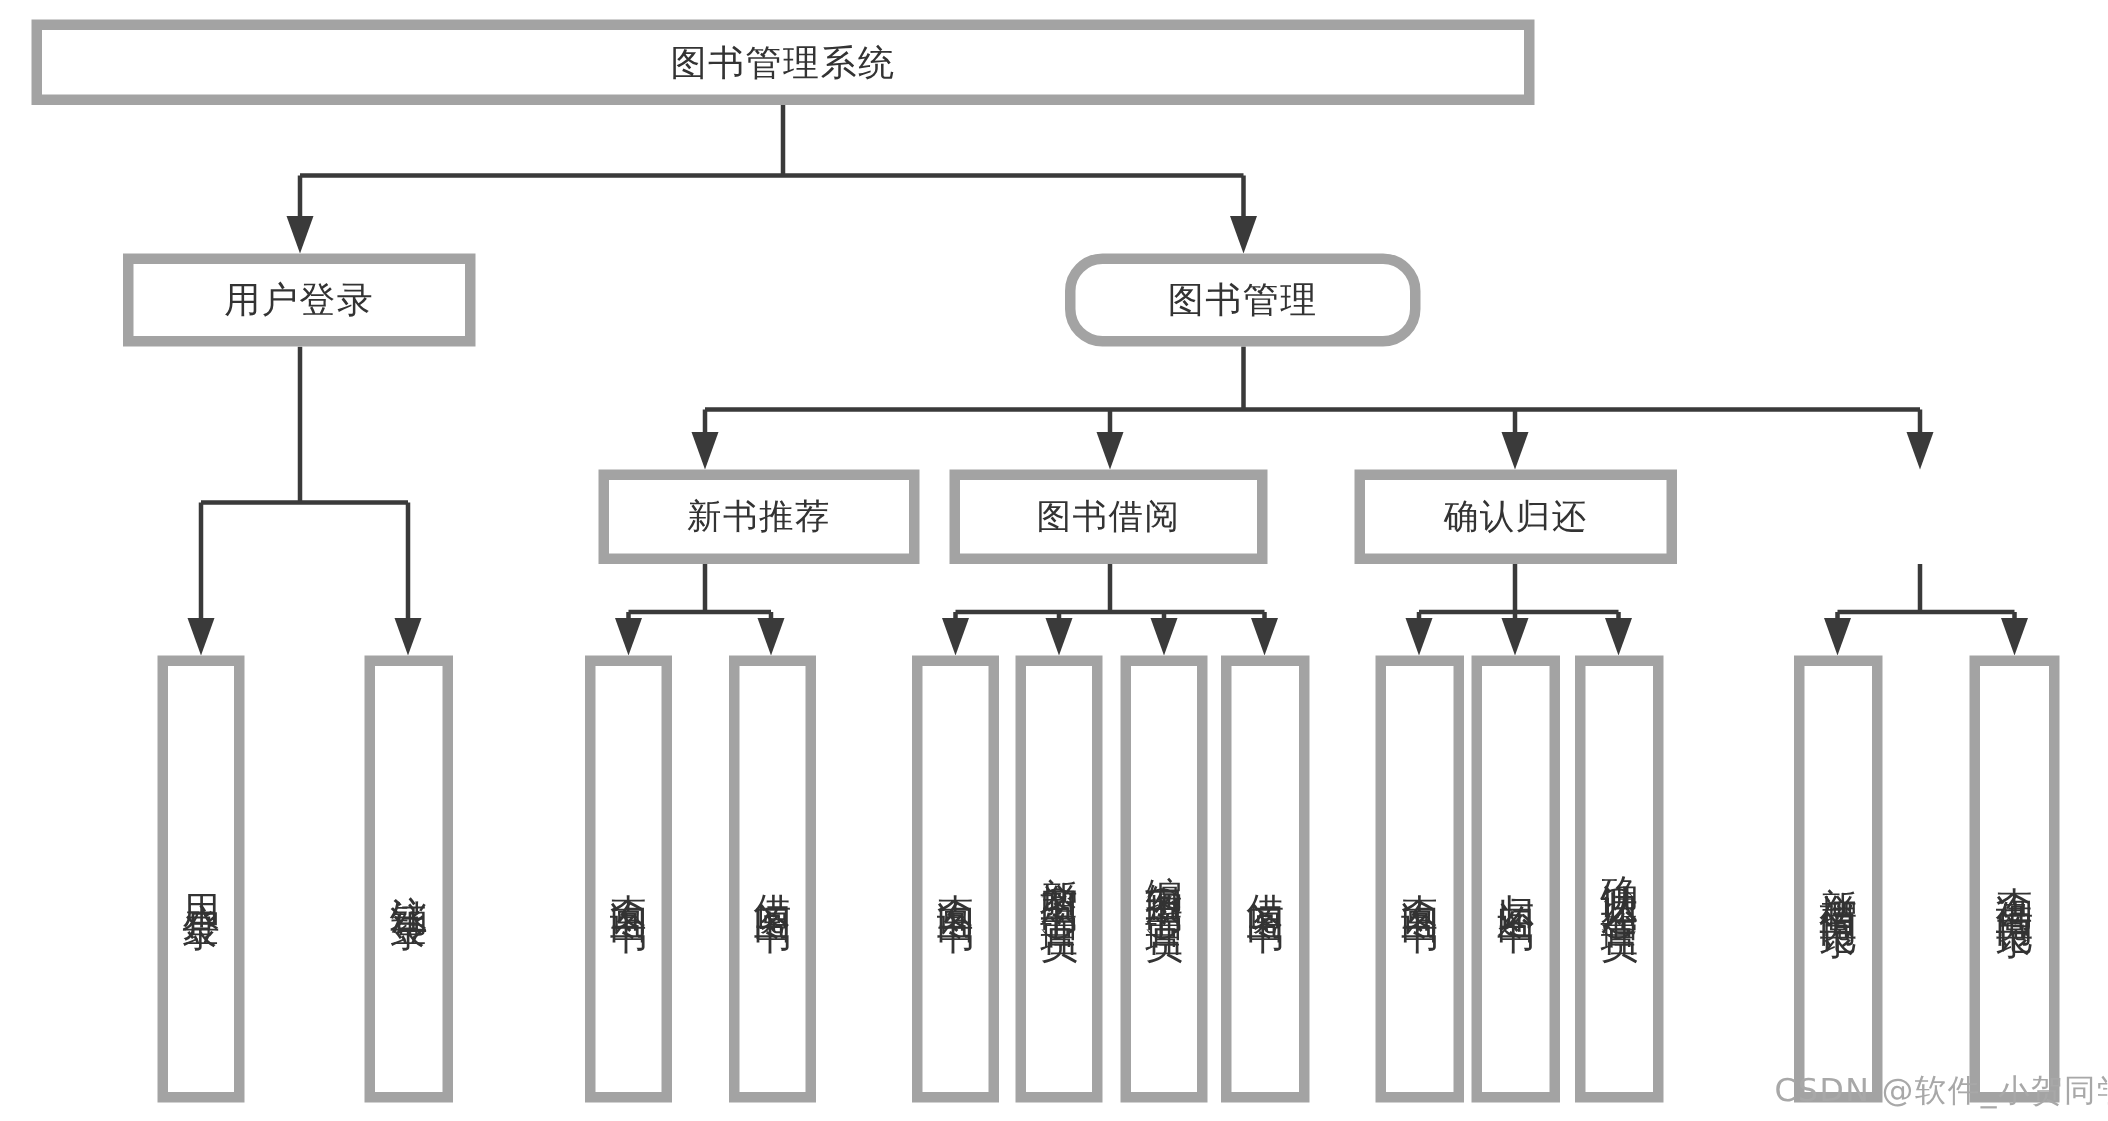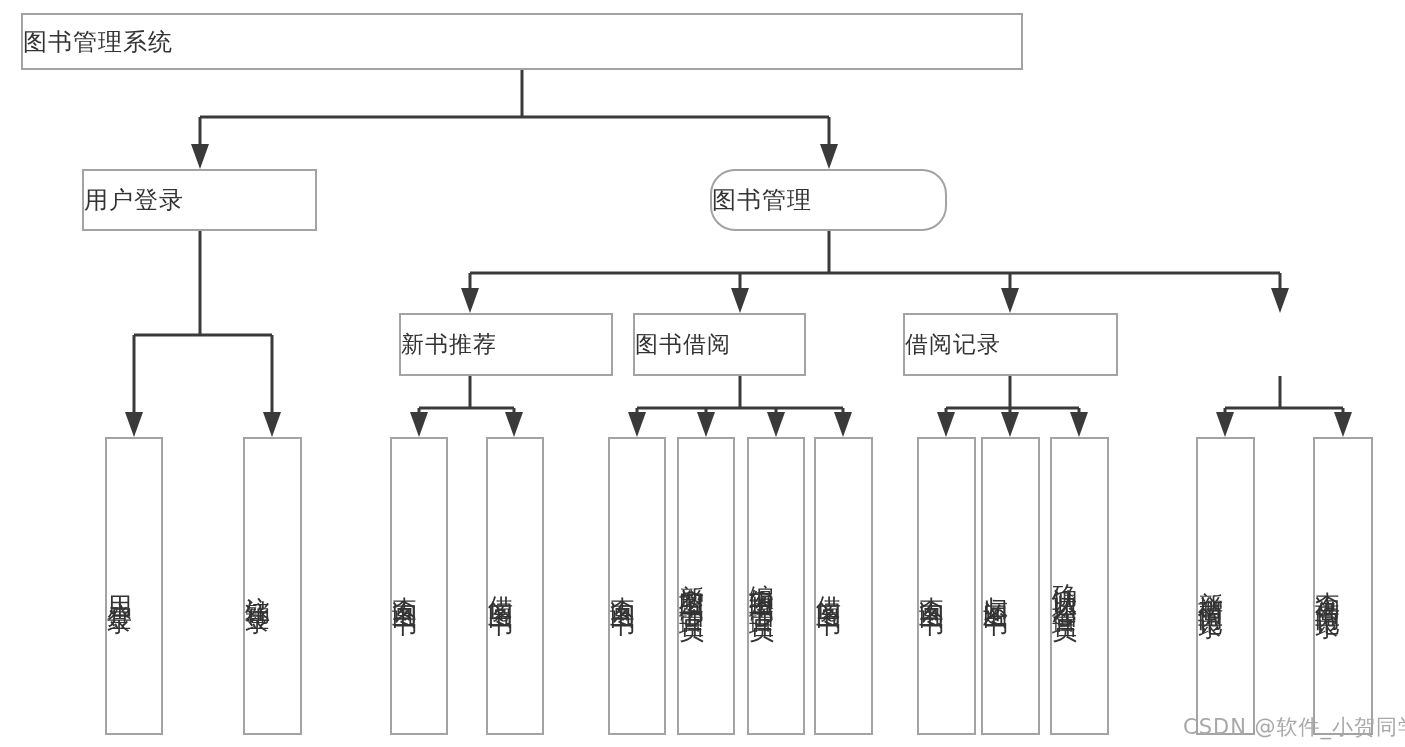--- a/index.html
+++ b/index.html
@@ -17,24 +17,25 @@
   }
   #connectors {
     position: absolute;
     left: 0; top: 0;
     width: 1405px;
     height: 747px;
   }
   .node {
     position: absolute;
     box-sizing: border-box;
-    border: 2px solid #a3a3a3;
+    border: 7px solid #a3a3a3;
     background: #ffffff;
     display: flex;
     align-items: center;
+    justify-content: center;
     color: #333333;
   }
   .h-label {
     font-size: 24px;
     letter-spacing: 1px;
     white-space: nowrap;
   }
   .l3 .h-label { font-size: 23px; }
   .v-text {
     writing-mode: vertical-rl;
@@ -101,25 +102,25 @@
   <div class="node" style="left:82px; top:169px; width:235px; height:62px;">
     <span class="h-label">用户登录</span>
   </div>
   <div class="node" style="left:710px; top:169px; width:237px; height:62px;border-radius:25px;">
     <span class="h-label">图书管理</span>
   </div>
 
   <div class="node l3" style="left:363px; top:313px; width:214px; height:63px;margin-left:36px;">
     <span class="h-label">新书推荐</span>
   </div>
-  <div class="node l3" style="left:633px; top:313px; width:173px; height:63px;">
+  <div class="node l3" style="left:633px; top:313px; width:212px; height:63px;">
     <span class="h-label">图书借阅</span>
   </div>
   <div class="node l3" style="left:903px; top:313px; width:215px; height:63px;">
-    <span class="h-label">借阅记录</span>
+    <span class="h-label">确认归还</span>
   </div>
 
   <div class="node" style="left:105px; top:437px; width:58px; height:298px;">
     <span class="v-text">用户登录</span>
   </div>
   <div class="node" style="left:243px; top:437px; width:59px; height:298px;">
     <span class="v-text">注销登录</span>
   </div>
 
   <div class="node" style="left:390px; top:437px; width:58px; height:298px;">

